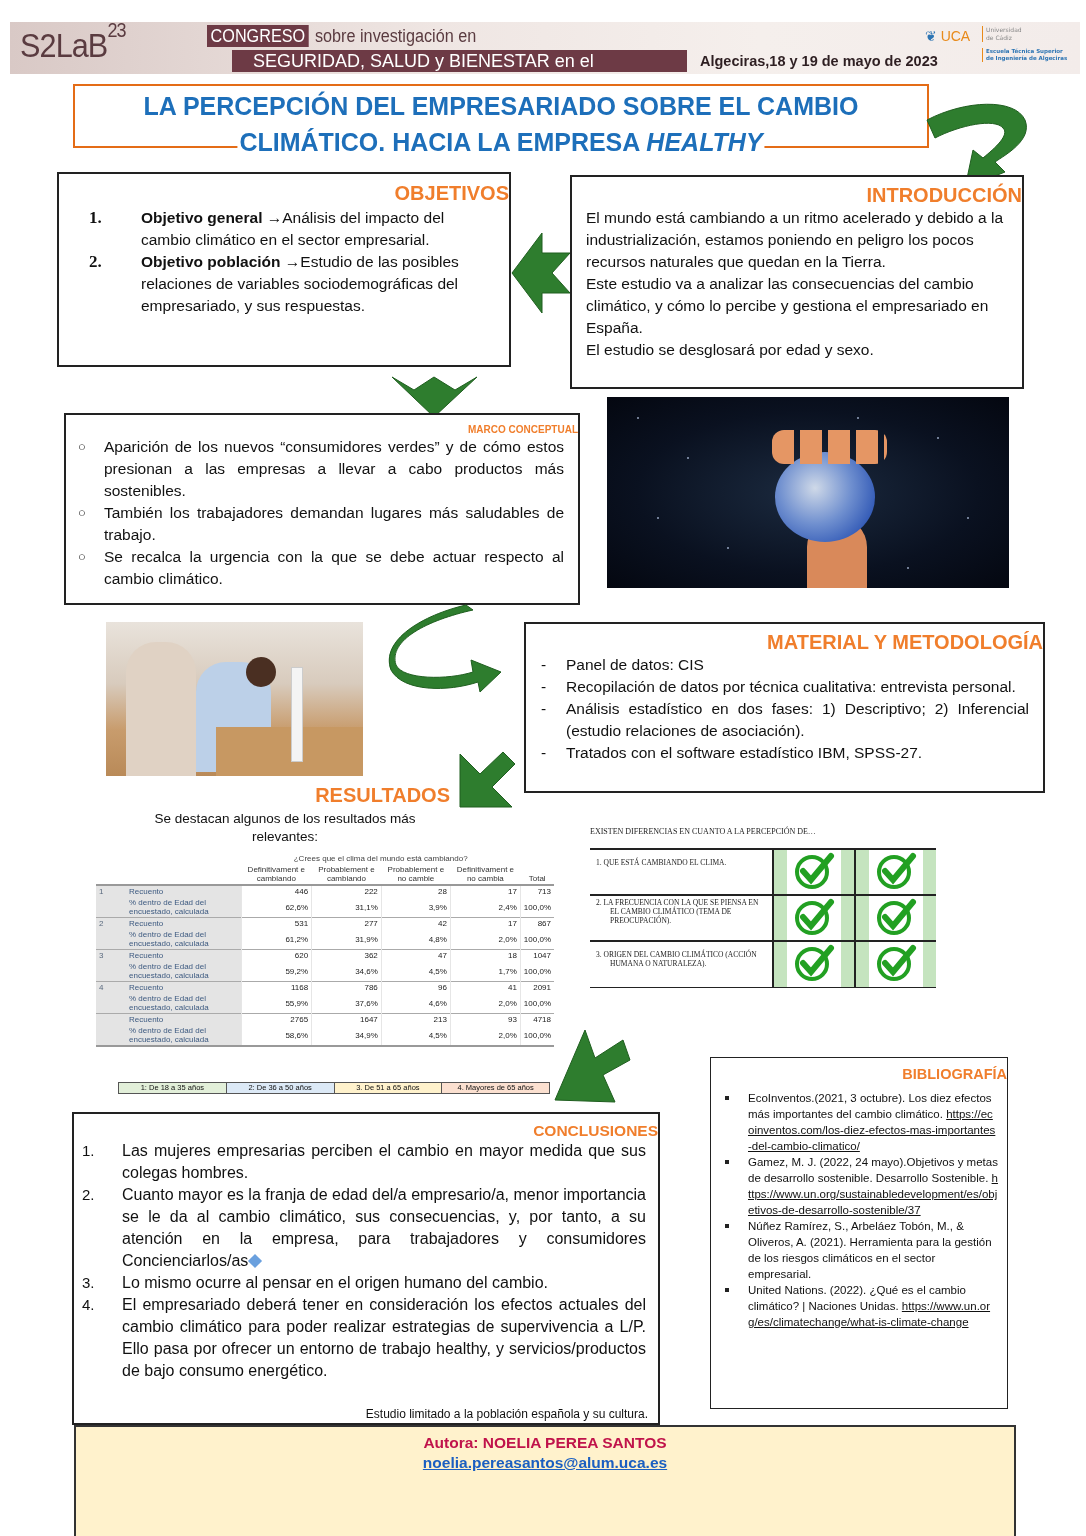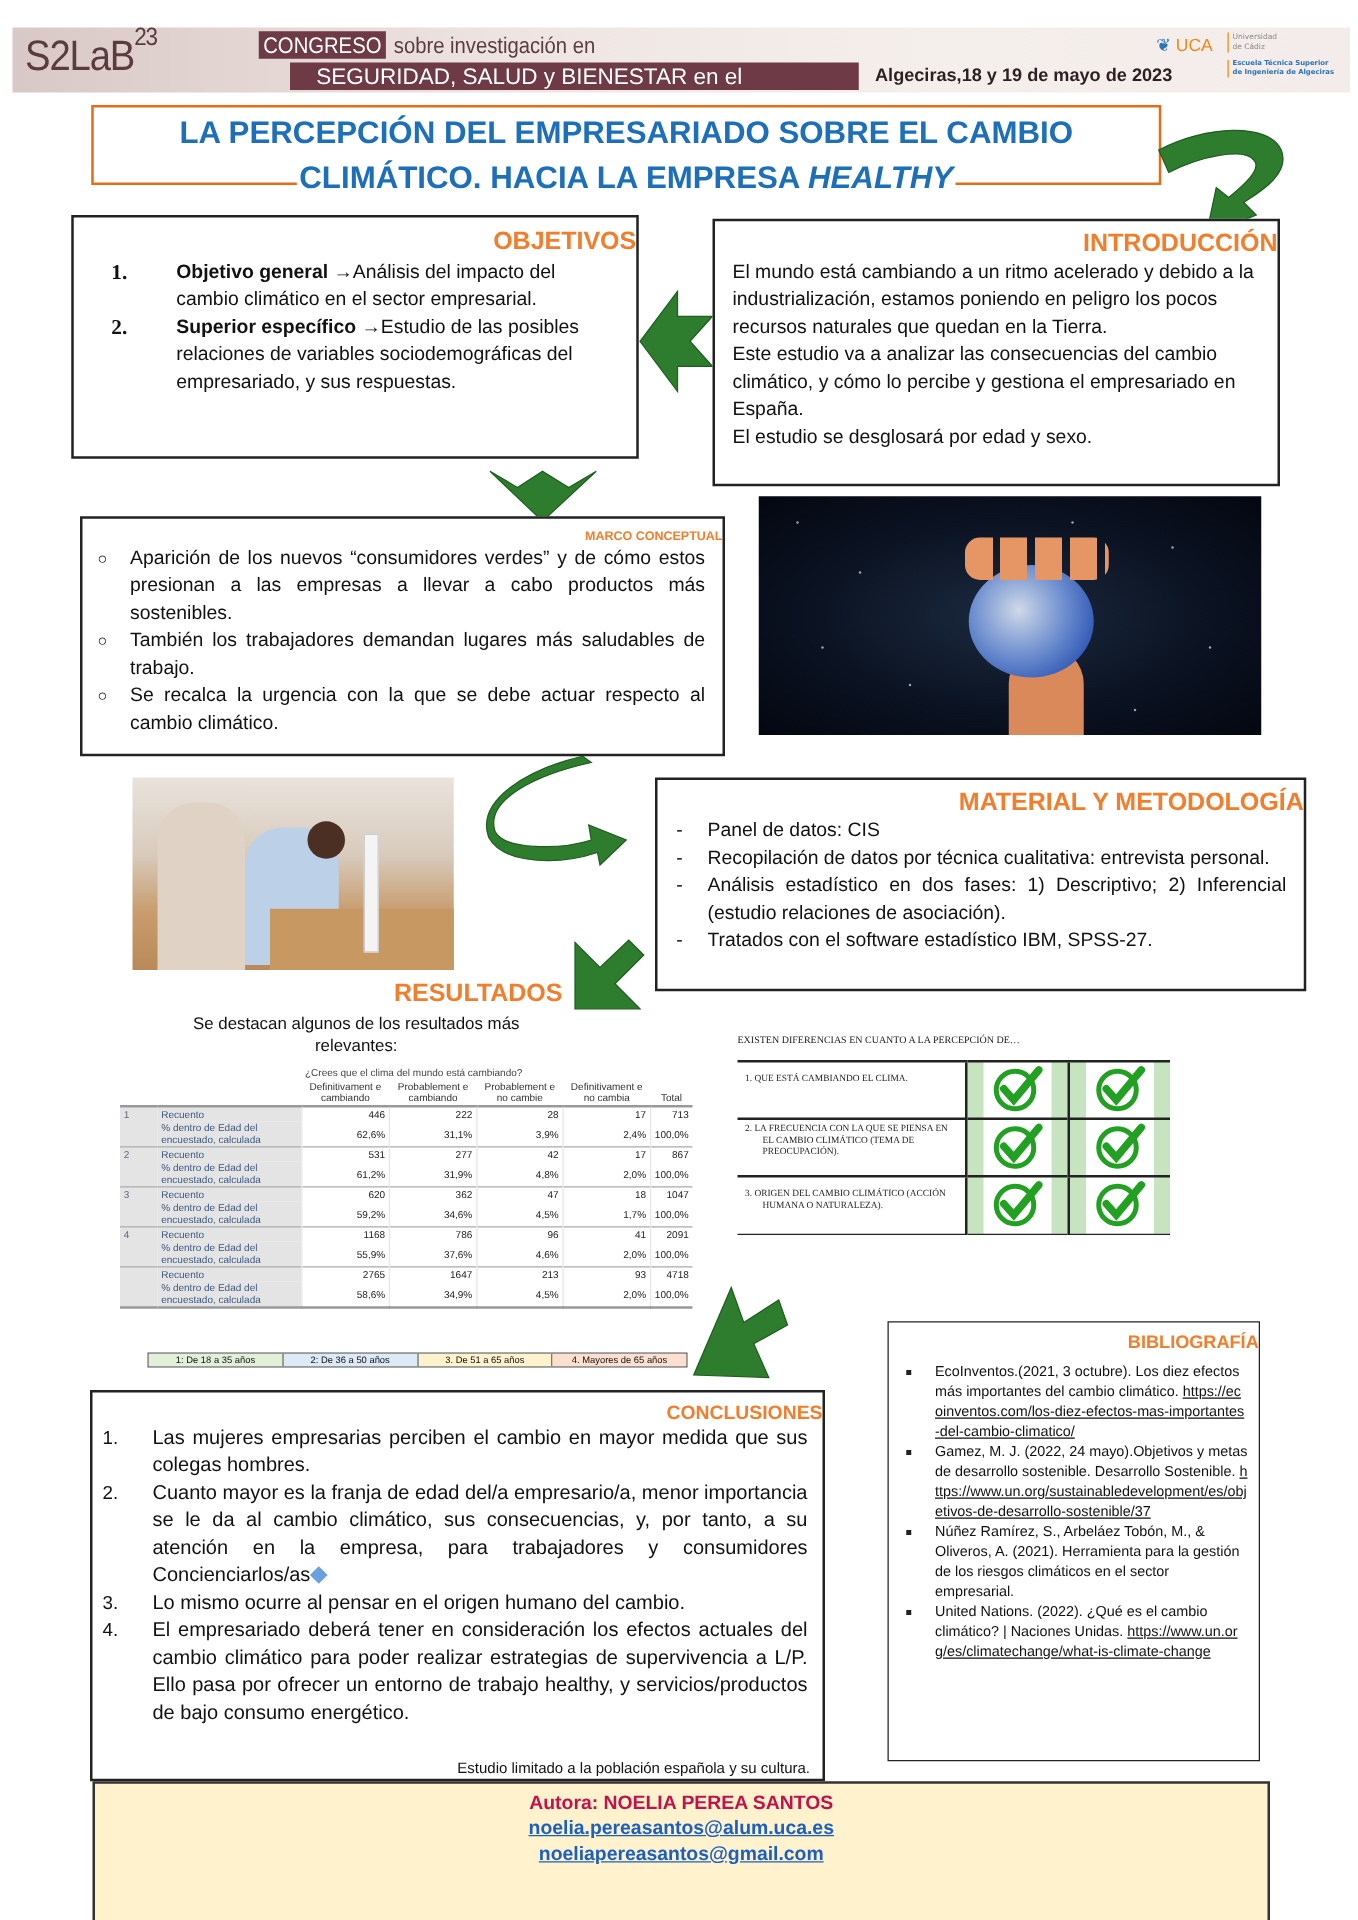--- a/index.html
+++ b/index.html
@@ -69,21 +69,21 @@
   .mat li { position: relative; padding-left: 40px; padding-right: 14px; font-family: "Liberation Sans", sans-serif; font-size: 15.5px; line-height: 22px; text-align: justify; text-align-last: left; }
   .mat li .dash { position: absolute; left: 15px; top: 0; }
 
   
   .res-title { left: 150px; top: 784px; width: 300px; font-size: 20px; }
   .res-sub { left: 120px; top: 810px; width: 330px; text-align: center; font-family: "Liberation Sans", sans-serif; font-size: 13.5px; line-height: 18px; }
 
   .spss { left: 96px; top: 853px; width: 458px; font-family: "Liberation Sans", sans-serif; font-size: 8px; color: #222; }
   .spss table { border-collapse: collapse; width: 100%; }
   .spss td, .spss th { padding: 1px 3px; line-height: 9px; font-weight: normal; }
-  .spss .qh { text-align: left; color: #444; }
+  .spss .qh { text-align: center; color: #444; }
   .spss th.colh { text-align: center; color: #333; vertical-align: bottom; }
   .spss td.rowh { background: #e4e4e4; color: #5a6a7f; }
   .spss td.num { text-align: right; border-left: 1px solid #e6e6e6; }
   .spss tr.first td { border-top: 1px solid #aaa; }
   .spss tr.headrow th { border-bottom: 2px solid #999; }
   .spss td.lab { color: #3d5a80; }
 
   .legend { left: 118px; top: 1082px; width: 432px; height: 12px; display: flex; border: 1px solid #555; font-family: "Liberation Sans", sans-serif; font-size: 7.5px; }
   .legend div { flex: 1; text-align: center; line-height: 10px; border-right: 1px solid #555; }
   .legend div:last-child { border-right: none; }
@@ -149,21 +149,21 @@
 </div>
 
 <svg class="arrow" style="left:925px;top:100px;" width="110" height="90" viewBox="0 0 110 90">
   <path d="M2 20 C 40 0, 90 -2, 100 20 C 108 40, 80 55, 70 62 L 80 72 L 40 88 L 48 50 L 58 58 C 70 48, 85 35, 78 28 C 70 18, 35 25, 10 38 Z" fill="#2e7d2e" stroke="#1f5e1f" stroke-width="1"></path>
 </svg>
 
 <div class="abs box obj">
   <div class="sec-title">OBJETIVOS</div>
   <ol>
     <li><span class="num">1.</span><b>Objetivo  general</b><span> →Análisis del impacto del cambio climático en el sector empresarial.</span></li>
-    <li><span class="num">2.</span><b>Superior específico</b><span> →Estudio de las posibles relaciones de variables sociodemográficas del empresariado, y sus respuestas.</span></li>
+    <li><span class="num">2.</span><b>Objetivo población</b><span> →Estudio de las posibles relaciones de variables sociodemográficas del empresariado, y sus respuestas.</span></li>
   </ol>
 </div>
 
 <svg class="arrow" style="left:512px;top:233px;" width="60" height="80" viewBox="0 0 60 80">
   <polygon points="0,40 30,0 30,20 58,20 40,40 58,60 30,60 30,80" fill="#2e7d2e" stroke="#1f5e1f" stroke-width="1"></polygon>
 </svg>
 
 <div class="abs box intro">
   <div class="sec-title">INTRODUCCIÓN</div>
   <p>El mundo está cambiando a un ritmo acelerado y debido a la industrialización, estamos poniendo en peligro los pocos recursos naturales que quedan en la Tierra.</p>
@@ -408,14 +408,13 @@
     <li><span class="sq"></span><span>EcoInventos.(2021, 3 octubre). Los diez efectos más importantes del cambio climático. </span><a>https://ecoinventos.com/los-diez-efectos-mas-importantes-del-cambio-climatico/</a></li>
     <li><span class="sq"></span><span>Gamez, M. J. (2022, 24 mayo).Objetivos y metas de desarrollo sostenible. Desarrollo Sostenible. </span><a>https://www.un.org/sustainabledevelopment/es/objetivos-de-desarrollo-sostenible/37</a></li>
     <li><span class="sq"></span><span>Núñez Ramírez, S., Arbeláez Tobón, M., &amp; Oliveros, A. (2021). Herramienta para la gestión de los riesgos climáticos en el sector empresarial.</span></li>
     <li><span class="sq"></span><span>United Nations. (2022). ¿Qué es el cambio climático? | Naciones Unidas. </span><a>https://www.un.org/es/climatechange/what-is-climate-change</a></li>
   </ul>
 </div>
 
 <div class="abs author">
   <div class="name">Autora: NOELIA PEREA SANTOS</div>
   <a>noelia.pereasantos@alum.uca.es</a>
-  <a>noeliapereasantos@gmail.com</a>
 </div>
 
 </body></html>

